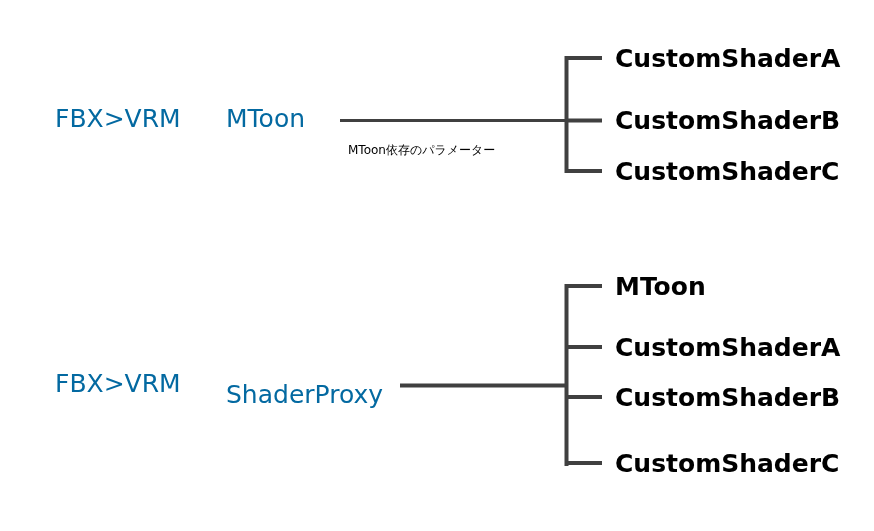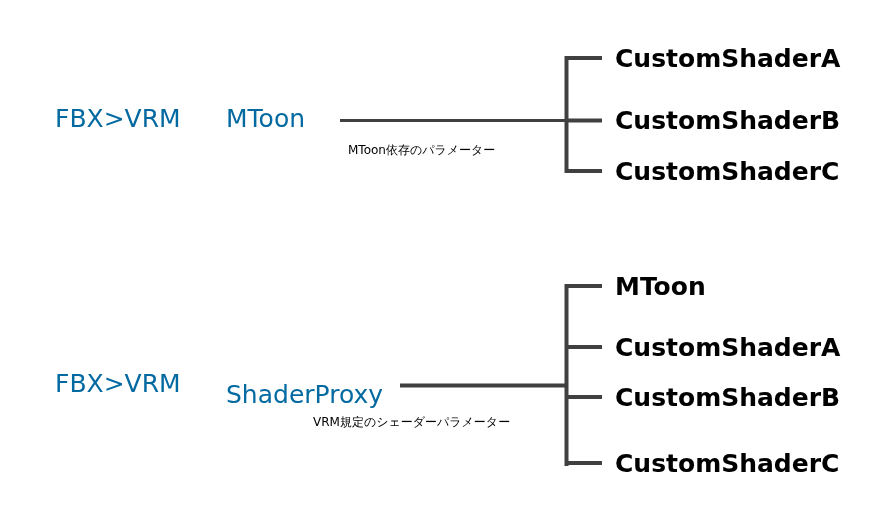--- a/index.html
+++ b/index.html
@@ -90,21 +90,20 @@
   <div class="leaf-label" style="left:615px; top:46px;">CustomShaderA</div>
 
   <div class="leaf-label" style="left:615px; top:108px;">CustomShaderB</div>
 
   <div class="leaf-label" style="left:615px; top:159px;">CustomShaderC</div>
 
   <div class="node-label" style="left:55px; top:371px;">FBX&gt;VRM</div>
 
   <div class="node-label" style="left:226px; top:366px;margin-top:16px;">ShaderProxy</div>
 
-  <div class="edge-caption" style="left:313px; top:416px;">VRM規定のシェーダーパラメーター</div>
 
   <div class="leaf-label" style="left:615px; top:274px;">MToon</div>
 
   <div class="leaf-label" style="left:615px; top:335px;">CustomShaderA</div>
 
   <div class="leaf-label" style="left:615px; top:385px;">CustomShaderB</div>
 
   <div class="leaf-label" style="left:615px; top:451px;">CustomShaderC</div>
 
 </div>

